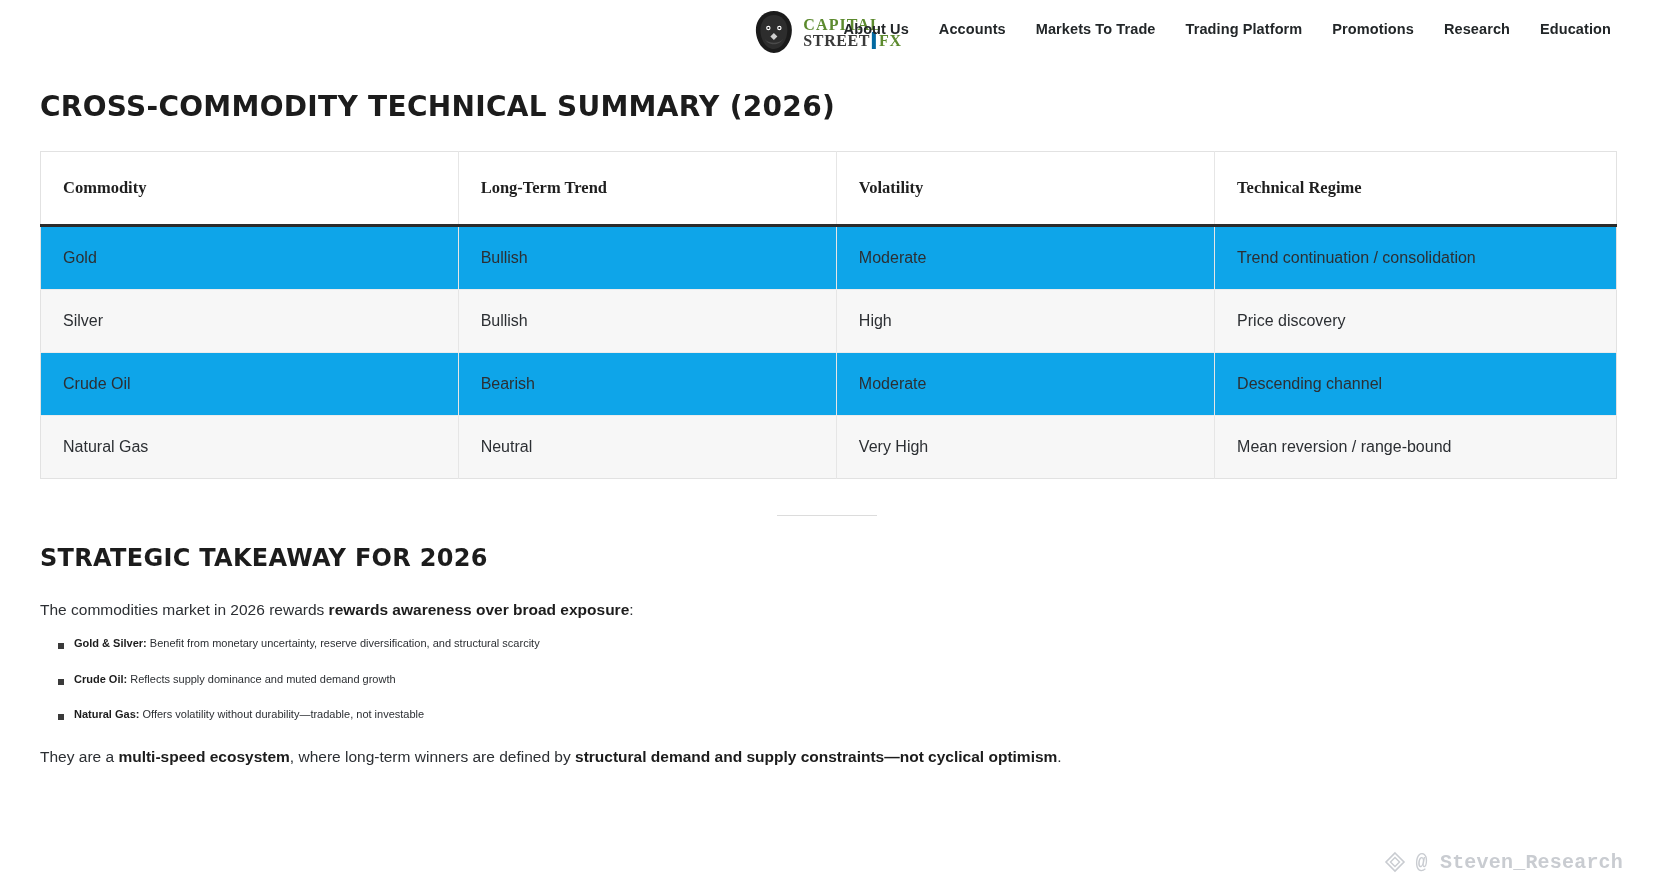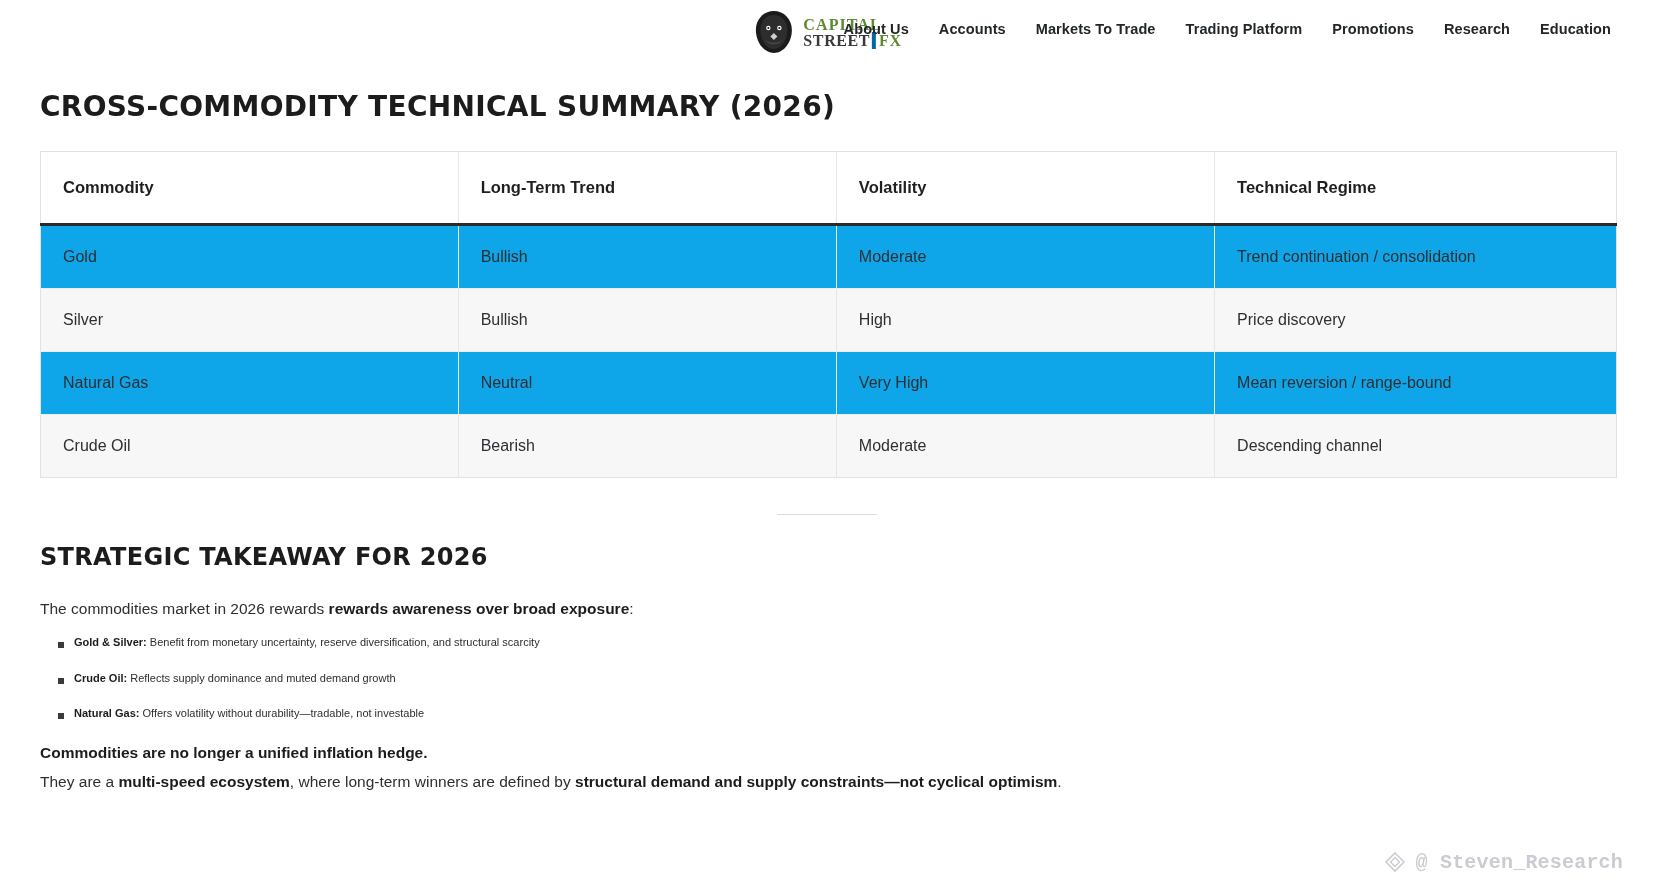--- a/index.html
+++ b/index.html
@@ -115,21 +115,21 @@
   table.summary col.c4 { width: 25.5%; }
   table.summary thead th {
     text-align: left;
     font-size: 16.5px;
     font-weight: 700;
     color: #1f1f1f;
     padding: 26px 22px;
     border-right: 1px solid #e6e6e6;
     border-bottom: 3px solid #2b2b2b;
     background: #ffffff;
-    font-family: Liberation Sans, sans-serif;
+    font-family: Liberation Serif, serif;
   }
   table.summary thead th:last-child { border-right: none; }
   table.summary tbody td {
     font-size: 16px;
     color: #2c2f33;
     padding: 22px 22px;
     border-right: 1px solid #e6e6e6;
     border-bottom: 1px solid #ececec;
     background: #0ea5e9;
   }
@@ -283,50 +283,49 @@
           <td>Moderate</td>
           <td>Trend continuation / consolidation</td>
         </tr>
         <tr>
           <td>Silver</td>
           <td>Bullish</td>
           <td>High</td>
           <td>Price discovery</td>
         </tr>
         <tr>
+          <td>Crude Oil</td>
+          <td>Bearish</td>
+          <td>Moderate</td>
+          <td>Descending channel</td>
+        </tr>
+        <tr>
           <td>Natural Gas</td>
           <td>Neutral</td>
           <td>Very High</td>
           <td>Mean reversion / range-bound</td>
-        </tr>
-        <tr>
-          <td>Crude Oil</td>
-          <td>Bearish</td>
-          <td>Moderate</td>
-          <td>Descending channel</td>
         </tr>
       </tbody>
     </table>
 
     <div class="divider-wrap">
       <div class="divider"></div>
     </div>
 
     <h2 class="takeaway-title">STRATEGIC TAKEAWAY FOR 2026</h2>
 
     <p class="body-text"><span>The commodities market in 2026 rewards </span><b>rewards awareness over broad exposure</b><span>:</span></p>
 
     <ul class="takeaway-list">
       <li><b>Gold &amp; Silver:</b><span> Benefit from monetary uncertainty, reserve diversification, and structural scarcity</span></li>
       <li><b>Crude Oil:</b><span> Reflects supply dominance and muted demand growth</span></li>
       <li><b>Natural Gas:</b><span> Offers volatility without durability—tradable, not investable</span></li>
     </ul>
 
     <div class="closing">
-      <div class="line1">Commodities are no longer a unified inflation hedge.</div>
       <div class="line2"><span>They are a </span><b>multi-speed ecosystem</b><span>, where long-term winners are defined by </span><b>structural demand and supply constraints—not cyclical optimism</b><span>.</span></div>
     </div>
 
   </div>
 
   <div class="watermark">
     <span class="wm-mark">
       <svg width="24" height="24" viewBox="0 0 24 24" xmlns="http://www.w3.org/2000/svg">
         <path d="M12 3 L21 12 L12 21 L3 12 Z" fill="none" stroke="#c9ccd1" stroke-width="1.6"></path>
         <path d="M12 7.5 L16.5 12 L12 16.5 L7.5 12 Z" fill="none" stroke="#c9ccd1" stroke-width="1.4"></path>

